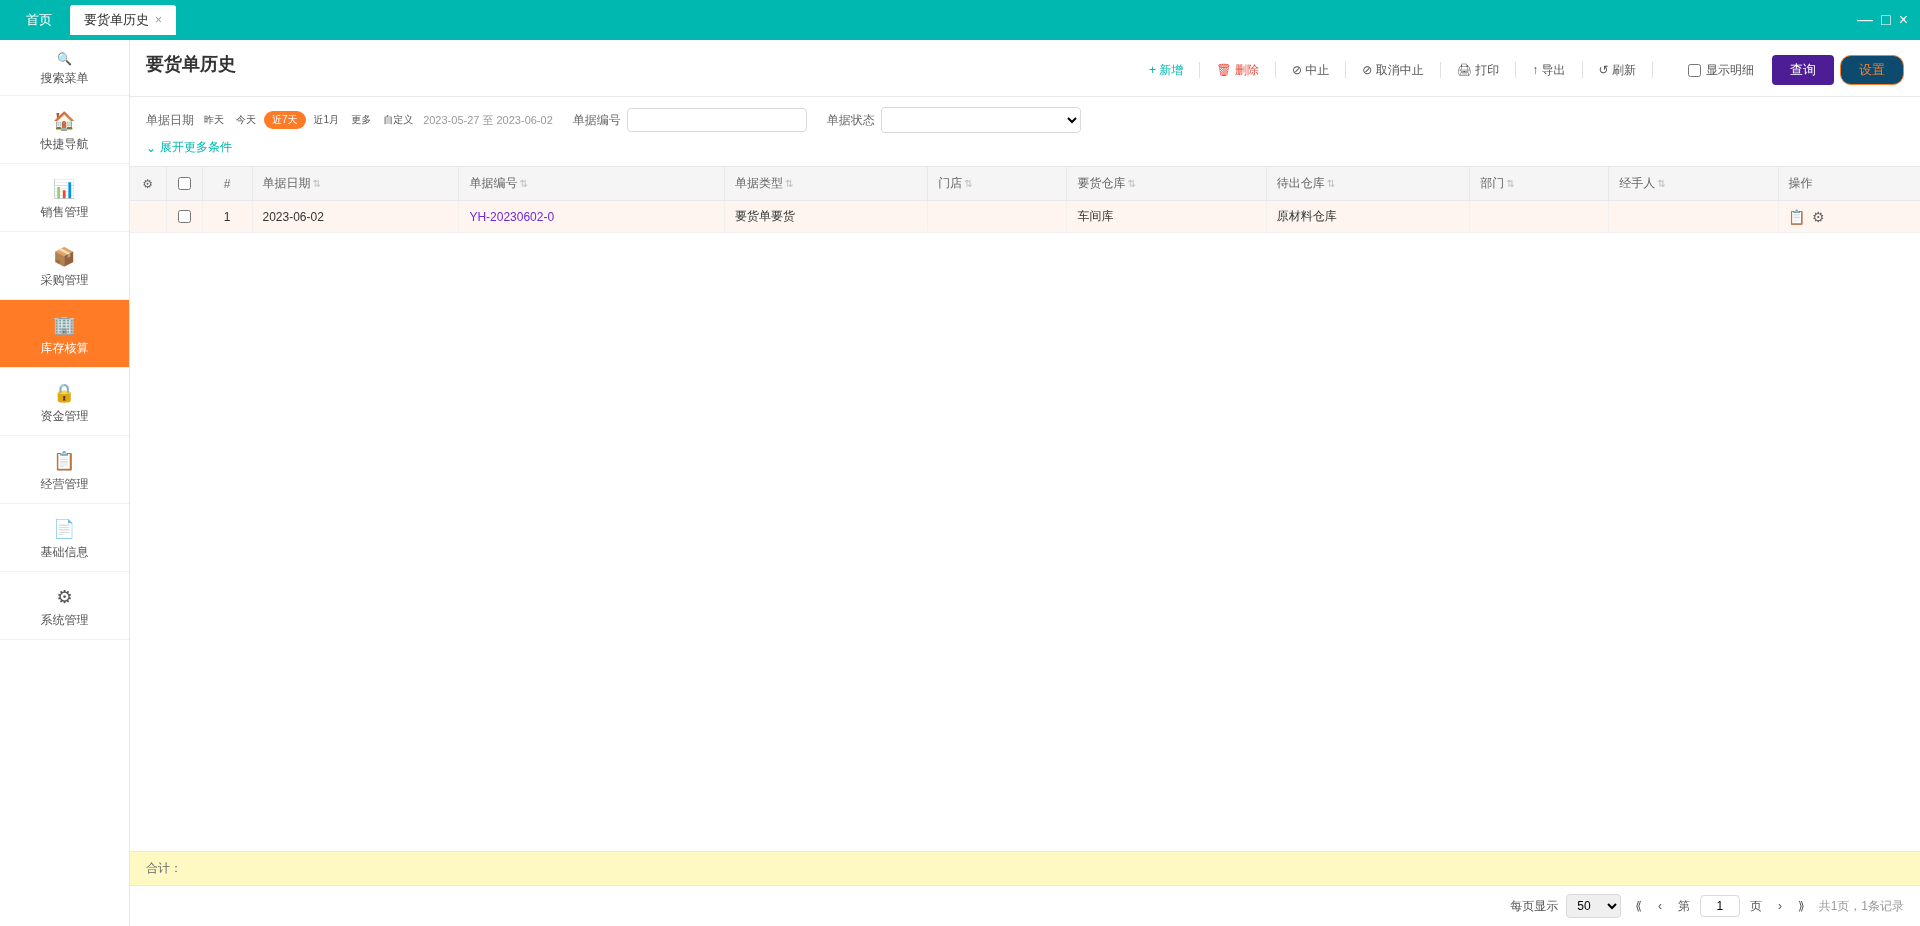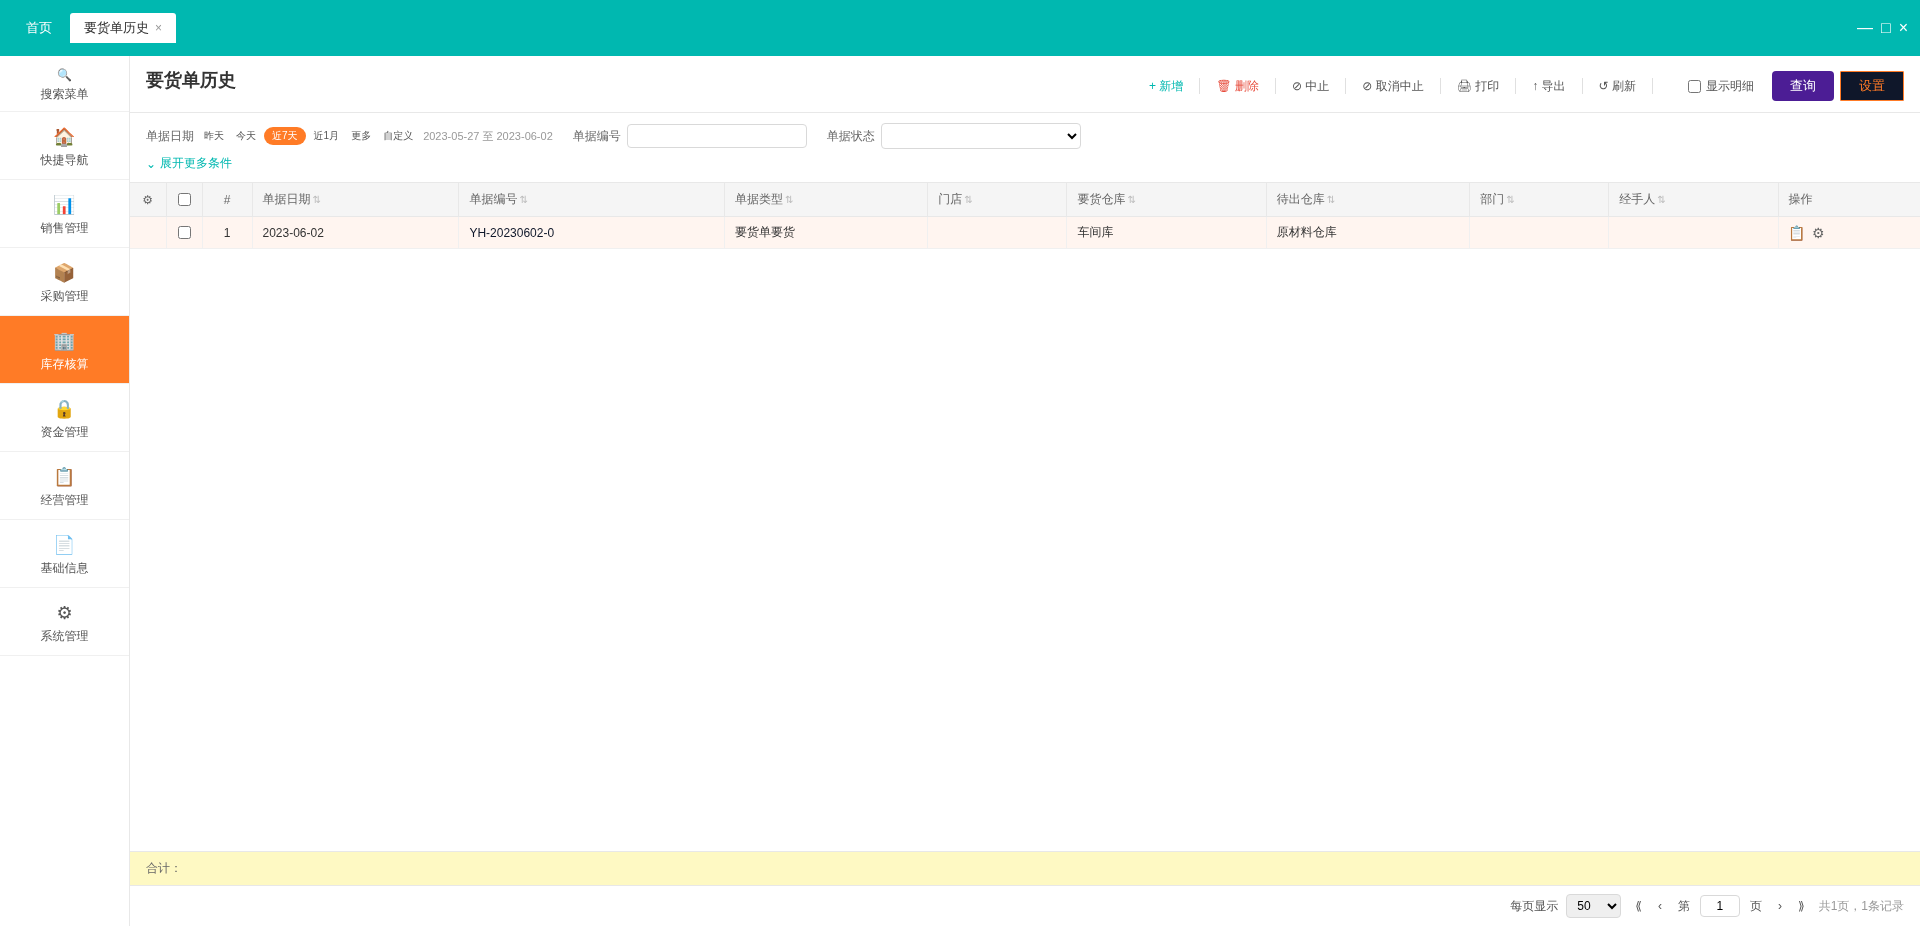--- a/index.html
+++ b/index.html
@@ -1,19 +1,19 @@
 <!DOCTYPE html>
 <html><head>
   <meta charset="utf-8">
   <style>
     * { box-sizing: border-box; margin: 0; padding: 0; }
     body { font-family: 'Microsoft YaHei', Arial, sans-serif; font-size: 13px; background: #f5f5f5; display: flex; flex-direction: column; height: 926px; overflow: hidden; }
 
     
-    .top-bar { background: #00b8b0; height: 56px; display: flex; align-items: center; padding: 0 12px; gap: 4px; flex-shrink: 0; }
+    .top-bar { background: #00b8b0; height: 40px; display: flex; align-items: center; padding: 0 12px; gap: 4px; flex-shrink: 0; }
     .top-bar-tab { color: #fff; padding: 6px 14px; border-radius: 3px 3px 0 0; font-size: 13px; cursor: pointer; display: flex; align-items: center; gap: 6px; }
     .top-bar-tab.home { background: transparent; }
     .top-bar-tab.active { background: #fff; color: #333; border-radius: 3px 3px 0 0; }
     .top-bar-tab .close-x { color: #999; font-size: 12px; cursor: pointer; }
     .top-bar-spacer { flex: 1; }
     .top-bar-controls { display: flex; gap: 8px; align-items: center; color: #fff; font-size: 16px; }
     .top-bar-controls span { cursor: pointer; }
 
     
     .main-layout { display: flex; flex: 1; overflow: hidden; }
@@ -29,21 +29,21 @@
     .content { flex: 1; display: flex; flex-direction: column; overflow: hidden; background: #f5f5f5; }
 
     
     .page-header { background: #fff; padding: 12px 16px 0; display: flex; align-items: center; justify-content: space-between; border-bottom: 1px solid #e8e8e8; flex-shrink: 0; }
     .page-title { font-size: 18px; font-weight: bold; color: #333; padding-bottom: 12px; }
     .toolbar { display: flex; align-items: center; gap: 10px; padding-bottom: 8px; flex-wrap: wrap; }
     .toolbar-btn { display: flex; align-items: center; gap: 3px; cursor: pointer; color: #555; font-size: 12px; padding: 4px 6px; border-radius: 3px; }
     .toolbar-btn.new { color: #00b8b0; font-weight: 400; }
     .toolbar-btn.delete { color: #e74c3c; }
     .btn-primary { background: #4c1d95; color: #fff; border: none; border-radius: 4px; padding: 6px 18px; cursor: pointer; font-size: 13px; }
-    .btn-settings { background: #0f172a; color: #ff7b26; border: 1px solid #ff7b26; border-radius: 1px; padding: 5px 18px; cursor: pointer; font-size: 13px; }
+    .btn-settings { background: #0c4a6e; color: #ff7b26; border: 1px solid #ff7b26; border-radius: 11px; padding: 5px 18px; cursor: pointer; font-size: 13px; }
     .toolbar-divider { width: 1px; height: 16px; background: #e0e0e0; }
 
     
     .filter-area { background: #fff; padding: 10px 16px; border-bottom: 1px solid #e8e8e8; flex-shrink: 0; }
     .filter-row { display: flex; align-items: center; gap: 20px; flex-wrap: wrap; margin-bottom: 6px; }
     .filter-group { display: flex; align-items: center; gap: 6px; }
     .filter-label { color: #666; font-size: 12px; white-space: nowrap; }
     .filter-date-options { display: flex; gap: 4px; align-items: center; }
     .date-option { color: #555; font-size: 10px; cursor: pointer; padding: 2px 4px; text-align: center; }
     .date-option.active { background: #ff7b26; color: #fff; border-radius: 10px; padding: 2px 8px; }
@@ -55,21 +55,21 @@
     
     .table-container { flex: 1; overflow-y: auto; background: #fff; margin: 0; }
     table { width: 100%; border-collapse: collapse; font-size: 12px; }
     thead tr { background: #f5f5f5; }
     th { padding: 8px 10px; text-align: left; color: #666; font-weight: normal; border-bottom: 1px solid #e8e8e8; border-right: 1px solid #e8e8e8; white-space: nowrap; }
     th:last-child { border-right: none; }
     td { padding: 7px 10px; border-bottom: 1px solid #f0f0f0; border-right: 1px solid #f0f0f0; color: #333; white-space: nowrap; }
     td:last-child { border-right: none; }
     tr.highlighted { background: #fff5f0; }
     .sort-icon { color: #bbb; font-size: 10px; margin-left: 2px; }
-    .doc-link { color: #0f172a; cursor: pointer; text-decoration: none; }
+    .doc-link { color: #6d28d9; cursor: pointer; text-decoration: none; }
     .action-icons { display: flex; gap: 6px; align-items: center; }
     .action-icon { cursor: pointer; color: #666; font-size: 14px; }
     .col-settings { width: 36px; text-align: center; }
     .col-checkbox { width: 36px; text-align: center; }
     .col-num { width: 50px; text-align: center; }
 
     
     .table-summary { background: #fef9c3; border-top: 1px solid #e8e8e8; padding: 8px 16px; flex-shrink: 0; display: flex; align-items: center; gap: 20px; }
     .summary-label { color: #666; font-size: 12px; }
 

